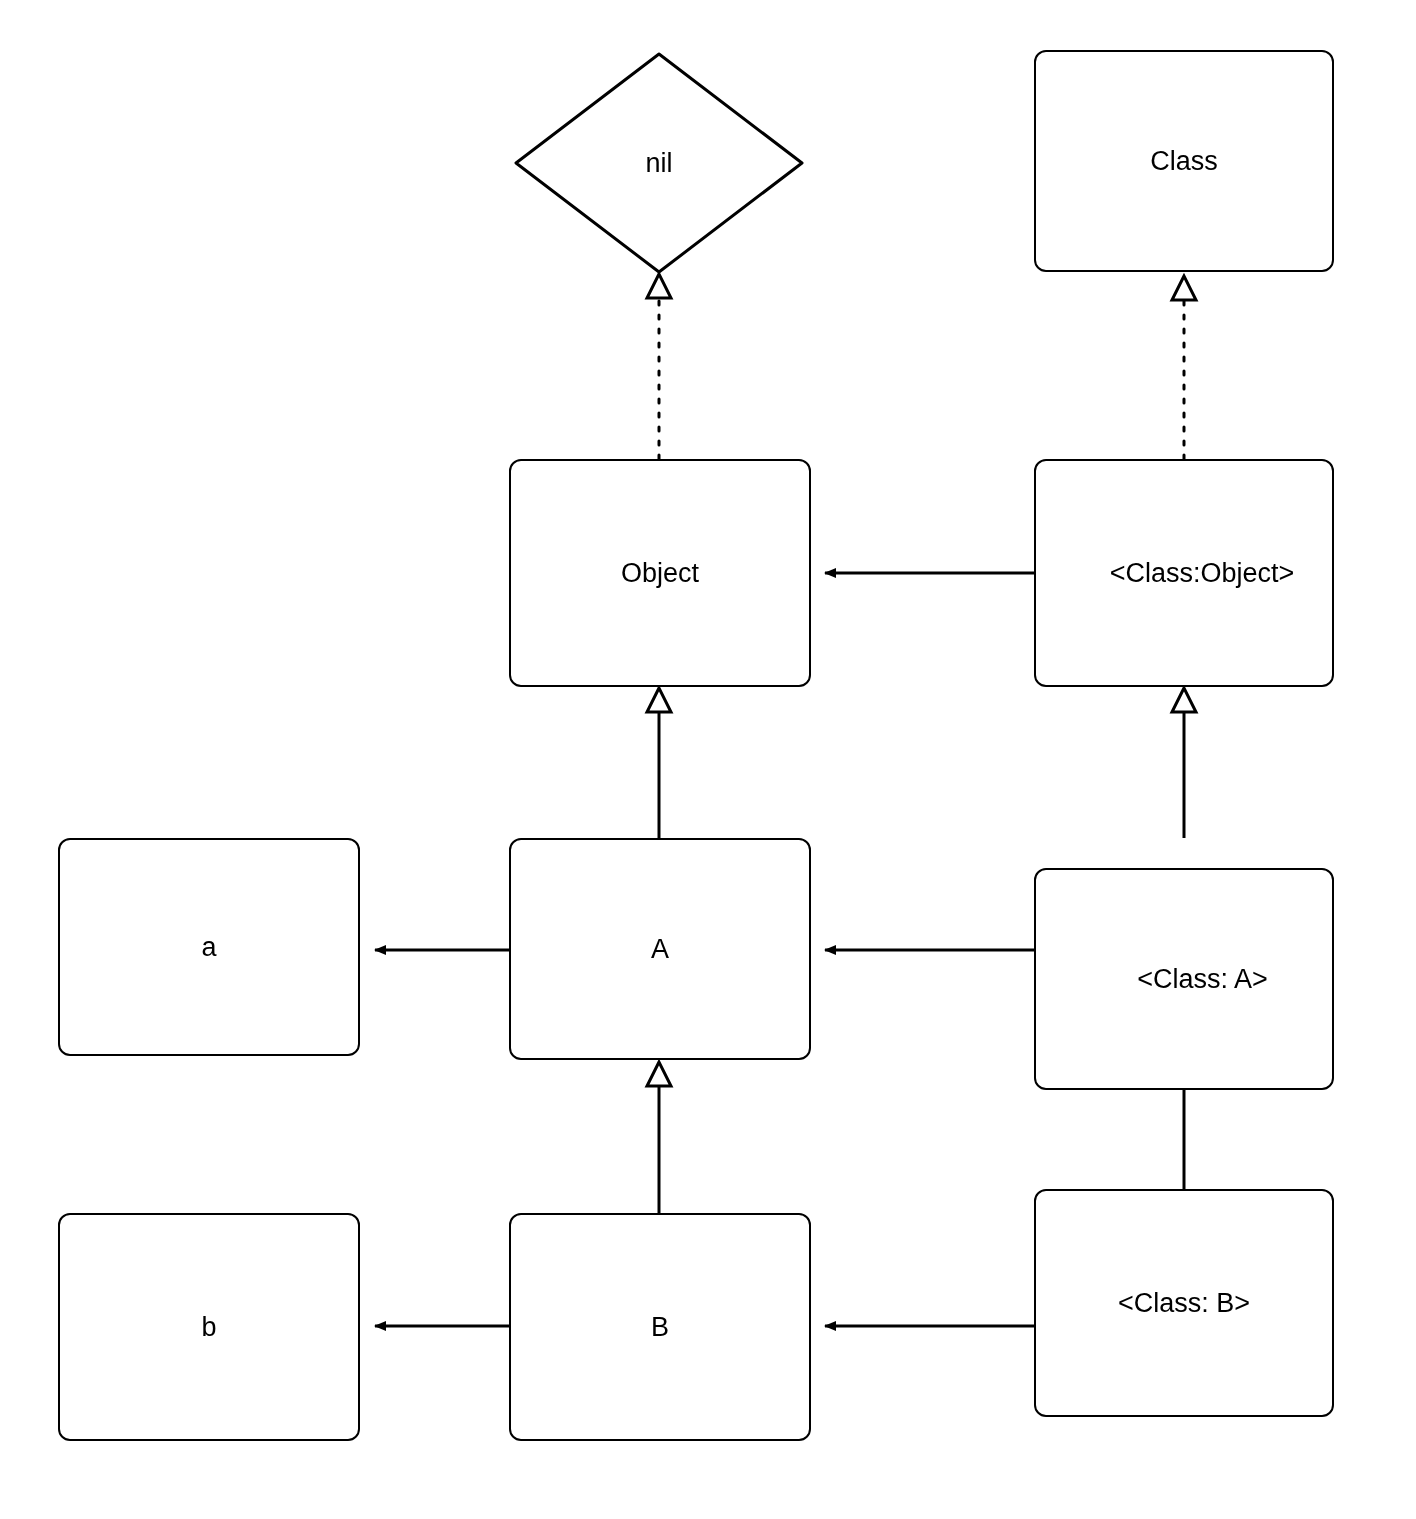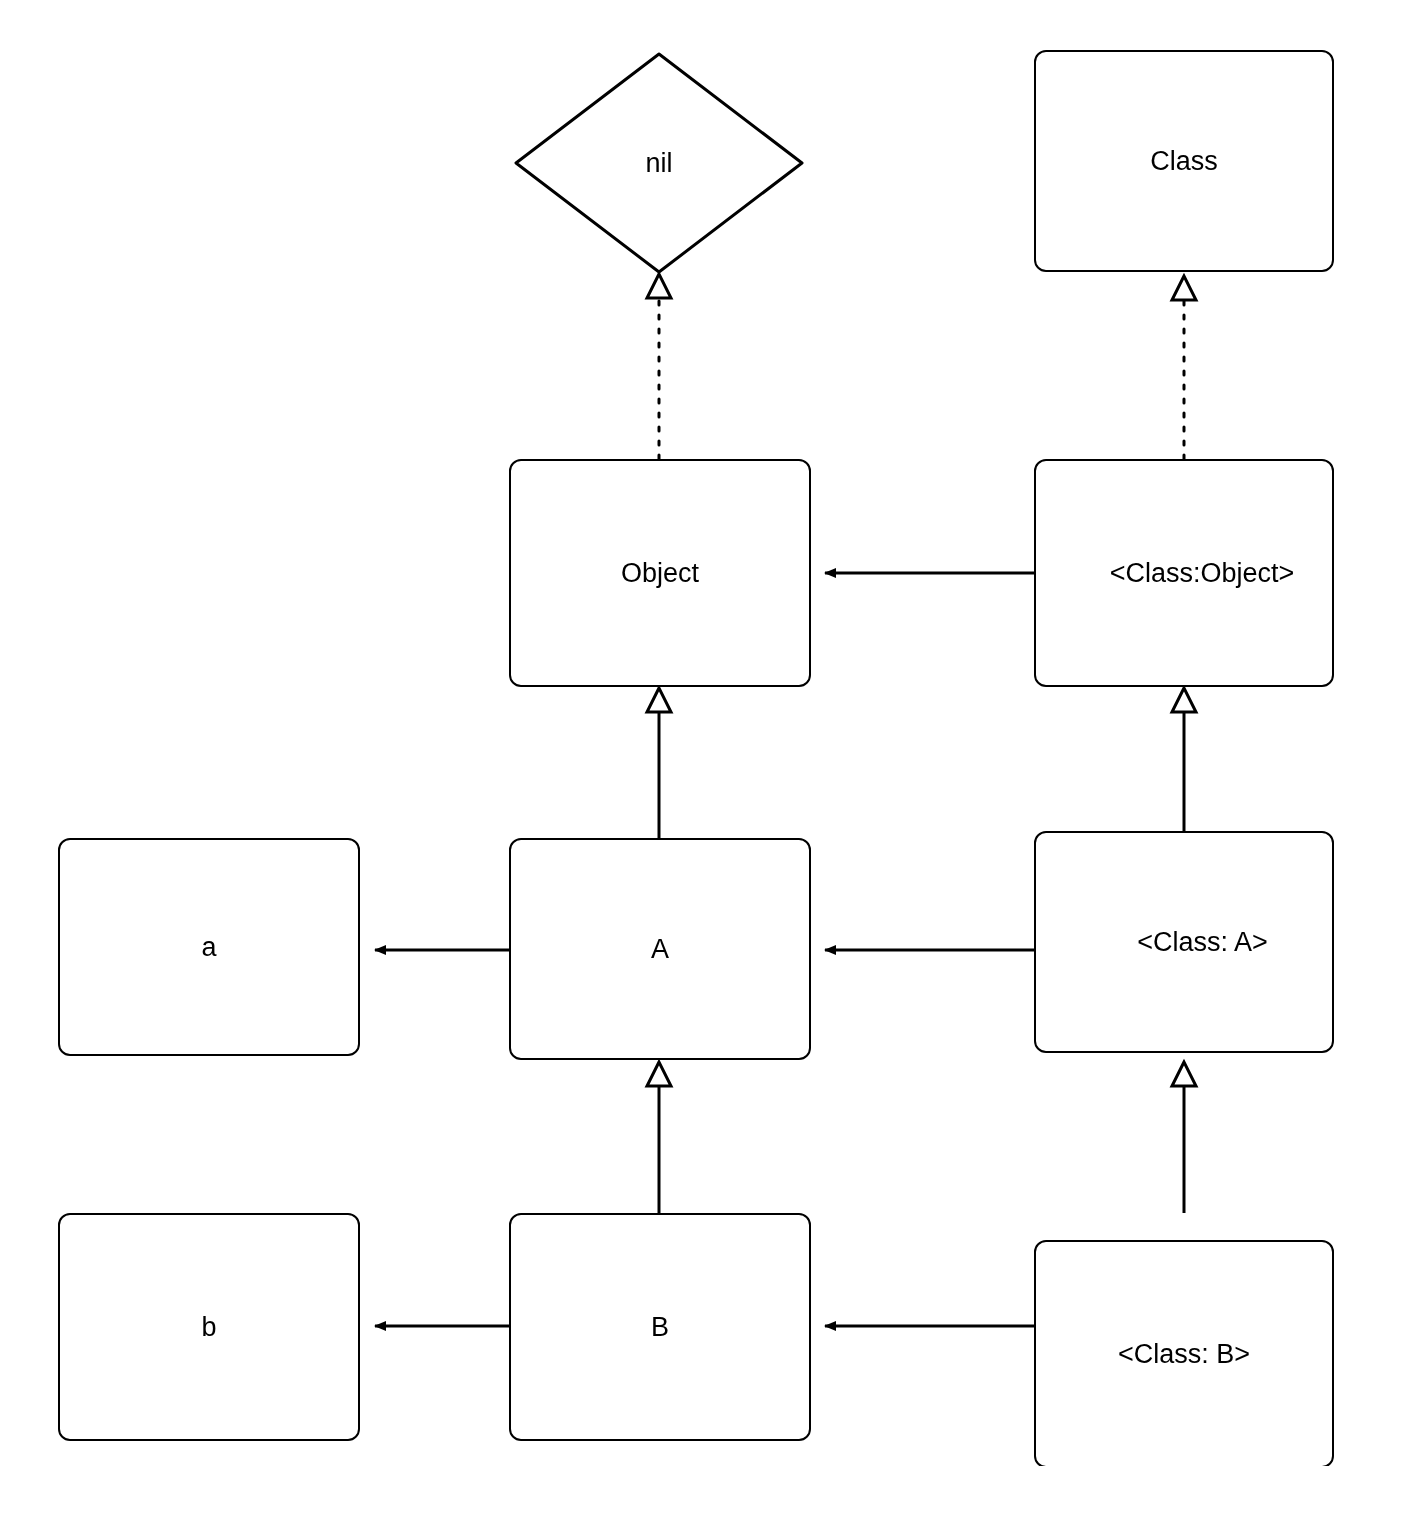--- a/index.html
+++ b/index.html
@@ -143,29 +143,29 @@
   </div>
 
   <div class="node" style="left:58px; top:838px; width:302px; height:218px;">
     <span>a</span>
   </div>
 
   <div class="node" style="left:509px; top:838px; width:302px; height:222px;">
     <span>A</span>
   </div>
 
-  <div class="node" style="left:1034px; top:831px; width:300px; height:222px;padding-left:37px;">
+  <div class="node" style="left:1034px; top:868px; width:300px; height:222px;padding-left:37px;">
     <span>&lt;Class: A&gt;</span>
   </div>
 
   <div class="node" style="left:58px; top:1213px; width:302px; height:228px;">
     <span>b</span>
   </div>
 
   <div class="node" style="left:509px; top:1213px; width:302px; height:228px;">
     <span>B</span>
   </div>
 
-  <div class="node" style="left:1034px; top:1240px; width:300px; height:228px;">
+  <div class="node" style="left:1034px; top:1189px; width:300px; height:228px;">
     <span>&lt;Class: B&gt;</span>
   </div>
 
 </div>
 
 </body></html>

